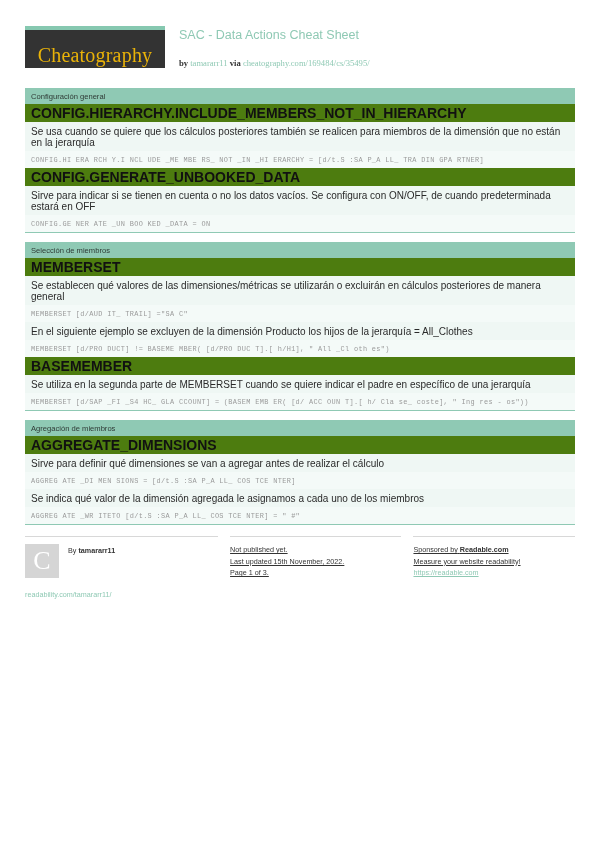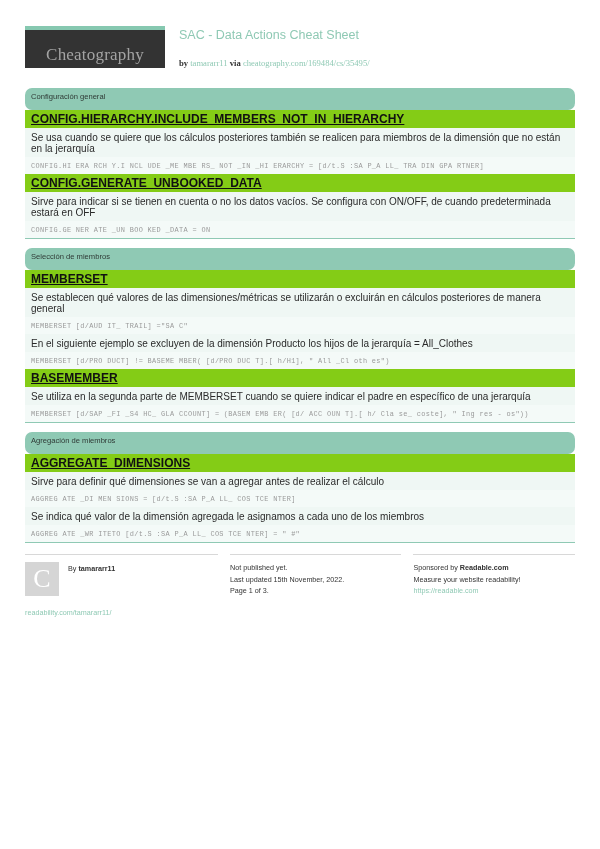--- a/index.html
+++ b/index.html
@@ -35,23 +35,23 @@
     height: 42px;
     background: #333333;
     border-top: 4px solid #86c8b0;
     box-sizing: border-box;
     display: flex;
     align-items: center;
     justify-content: center;
     flex: 0 0 auto;
   }
   .logo-text {
-    color: #a3a3a3;
+    color: #eab308;
     font-family: "Liberation Serif", serif;
-    font-size: 17px;
+    font-size: 20px;
     letter-spacing: 0.2px;
     margin-top: 12px;
   }
   .header-titles {
     margin-left: 14px;
     padding-top: 2px;
   }
   .sheet-title {
     font-family: Liberation Sans, sans-serif;
     font-size: 12.5px;
@@ -73,38 +73,36 @@
   
   .section {
     margin-bottom: 9px;
     border-bottom: 1px solid #8fc9b4;
   }
   .section-header {
     background: #8fc9b4;
     color: #2f3a36;
     font-size: 7.6px;
     line-height: 13px;
-    padding: 2px 6px 7px 6px;
+    padding: 2px 6px 1px 6px;
     height: 13px;
-    border-radius: 7px;
   }
   .row {
     font-size: 10px;
     line-height: 11px;
     padding: 3.5px 6px;
     box-sizing: border-box;
     background: #ffffff;
     color: #222222;
   }
   .row.term {
     font-weight: bold;
-    font-size: 12px;
+    font-size: 14px;
     color: #111111;
-    background: #84cc16;
-    text-decoration: underline;
+    background: #4d7c0f;
   }
   .row.desc {
     background: #eff7f4;
     color: #2a2a2a;
   }
   .row.code {
     font-family: "Liberation Mono", monospace;
     font-size: 6.9px;
     line-height: 10px;
     color: #9a9a9a;
@@ -143,21 +141,21 @@
     flex: 0 0 auto;
   }
   .author-name { margin-left: 9px; padding-top: 1px; }
   .author-name b { font-weight: bold; }
   .profile-link {
     color: #8fc9b4;
     margin-top: 11px;
     display: block;
     font-size: 7.2px;
   }
-  .foot-line { display: block; }
+  .foot-line { display: block; text-decoration: underline; }
   .foot-line b { font-weight: bold; }
   .ext-link { color: #8fc9b4; }
 </style>
 </head>
 <body>
 
 <div class="page">
 
   <div class="header">
     <div class="logo-block">

